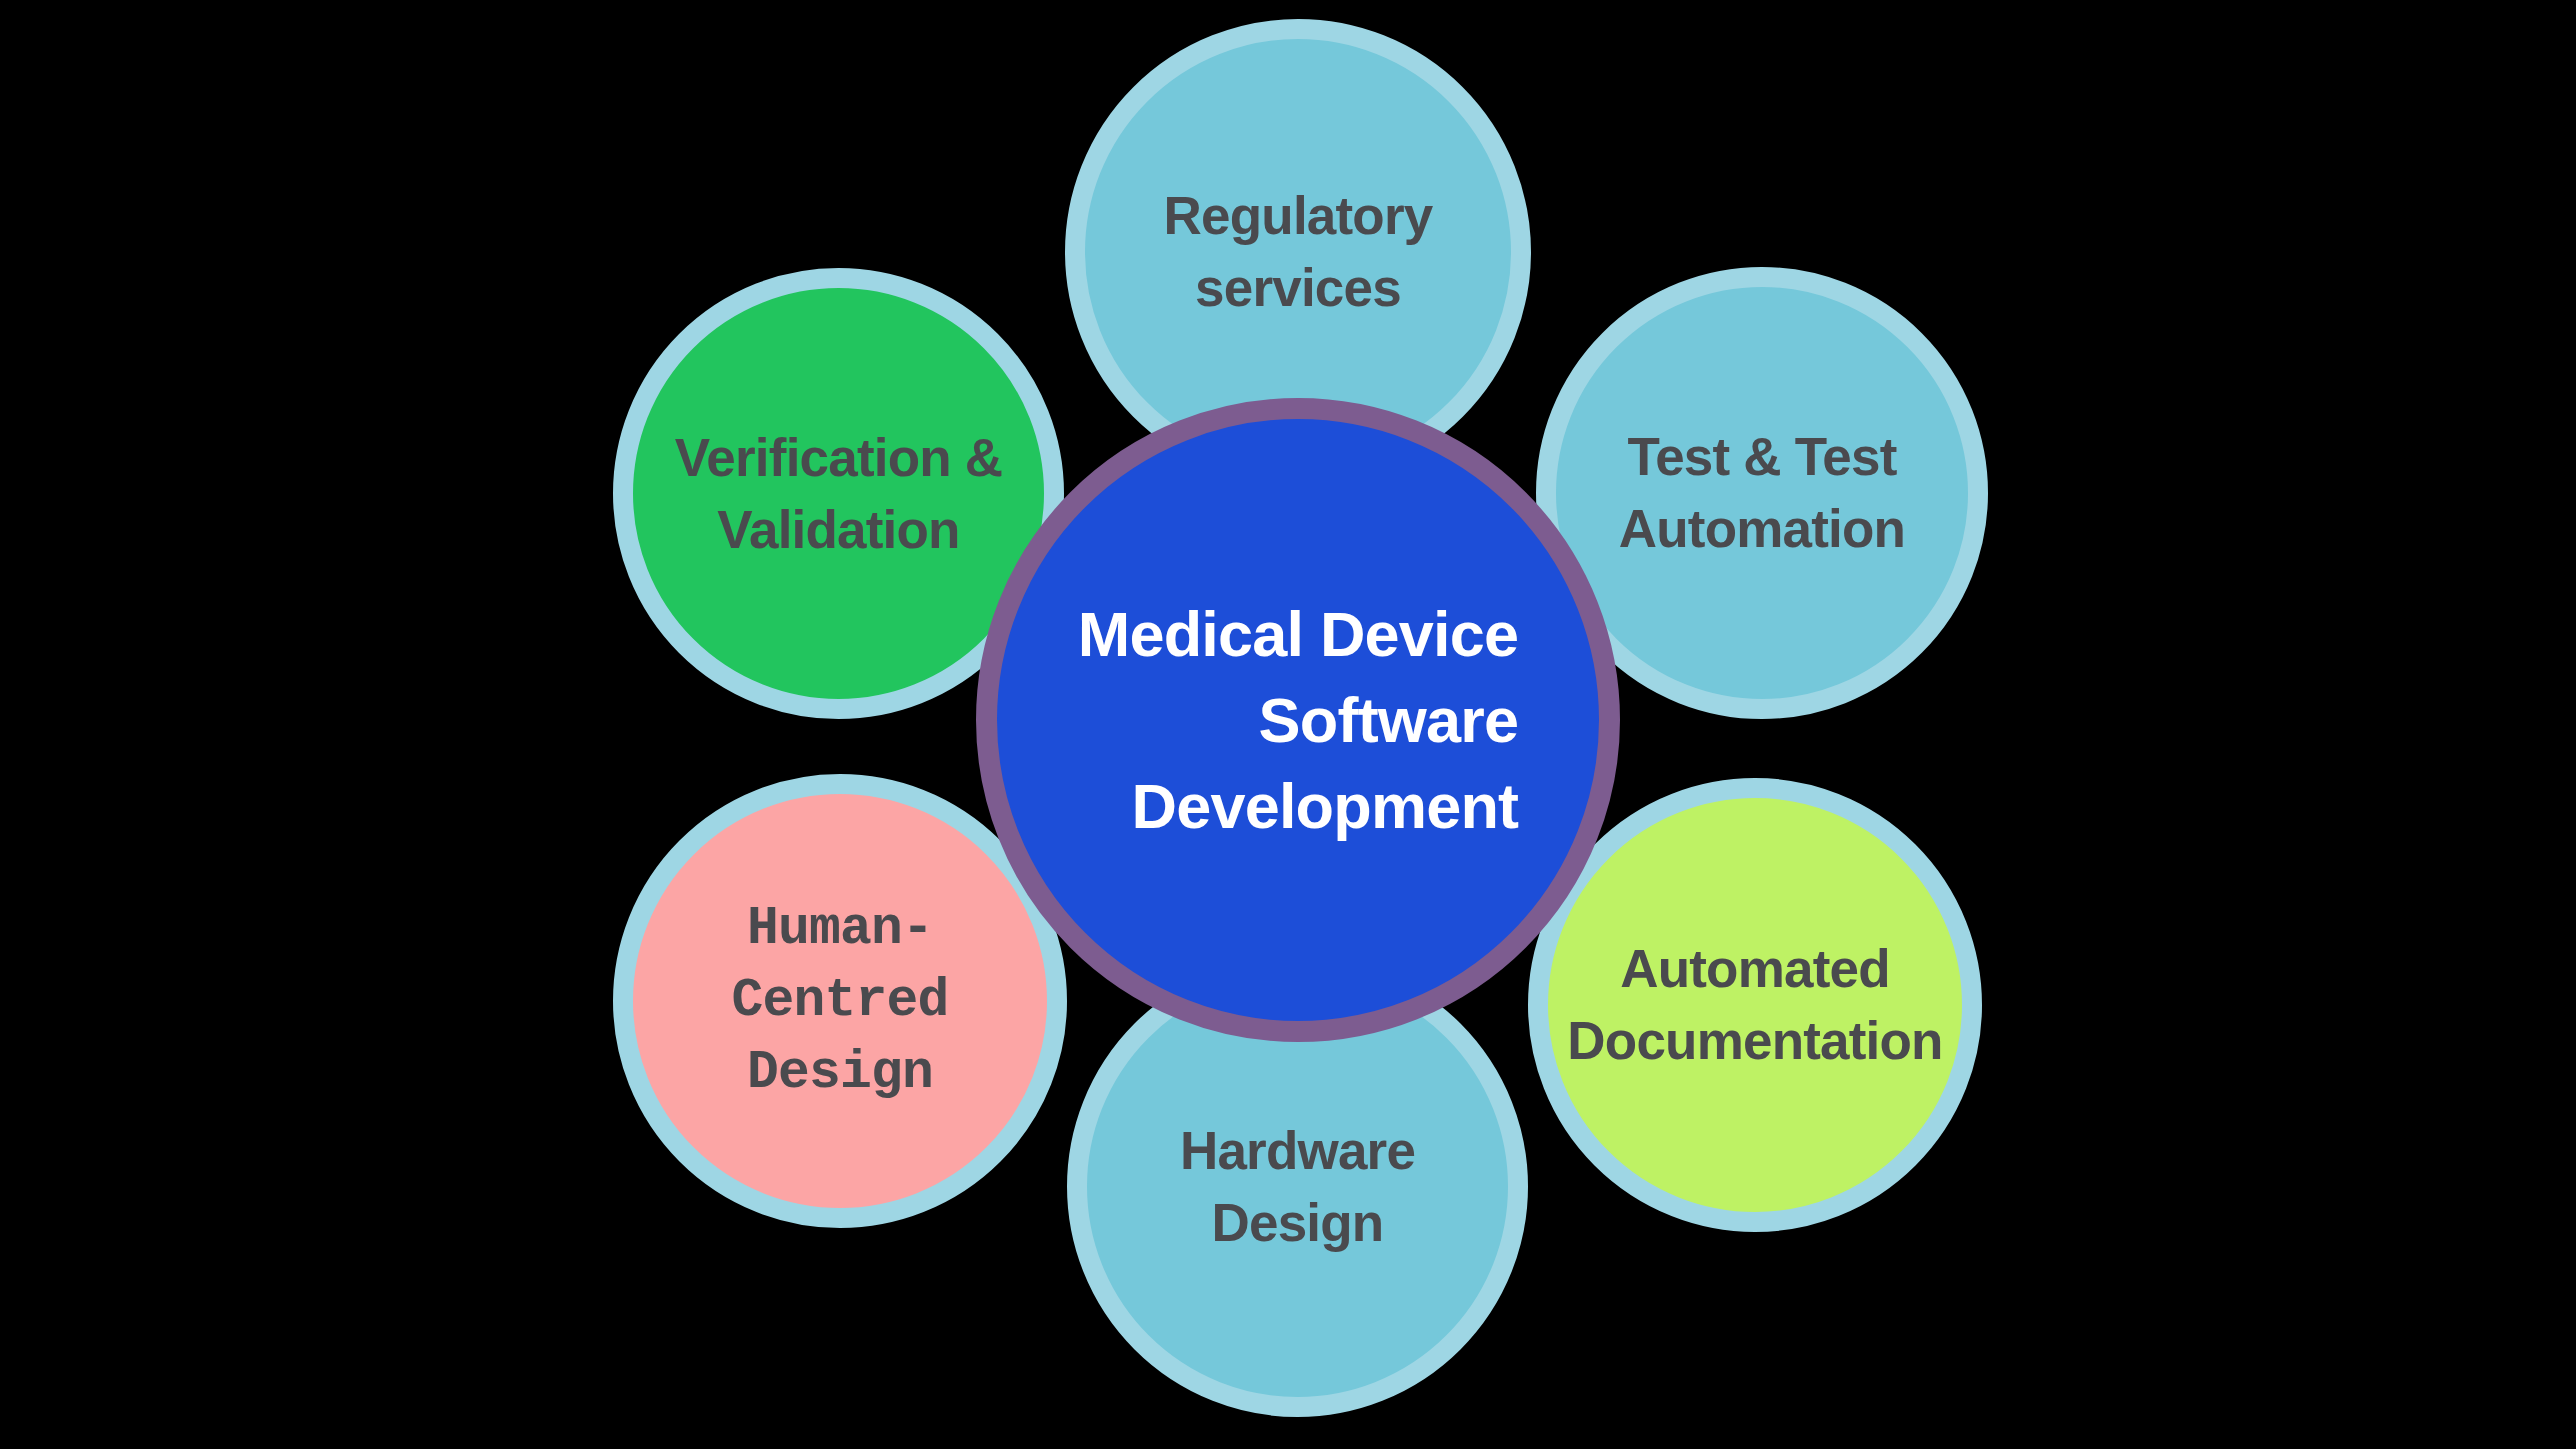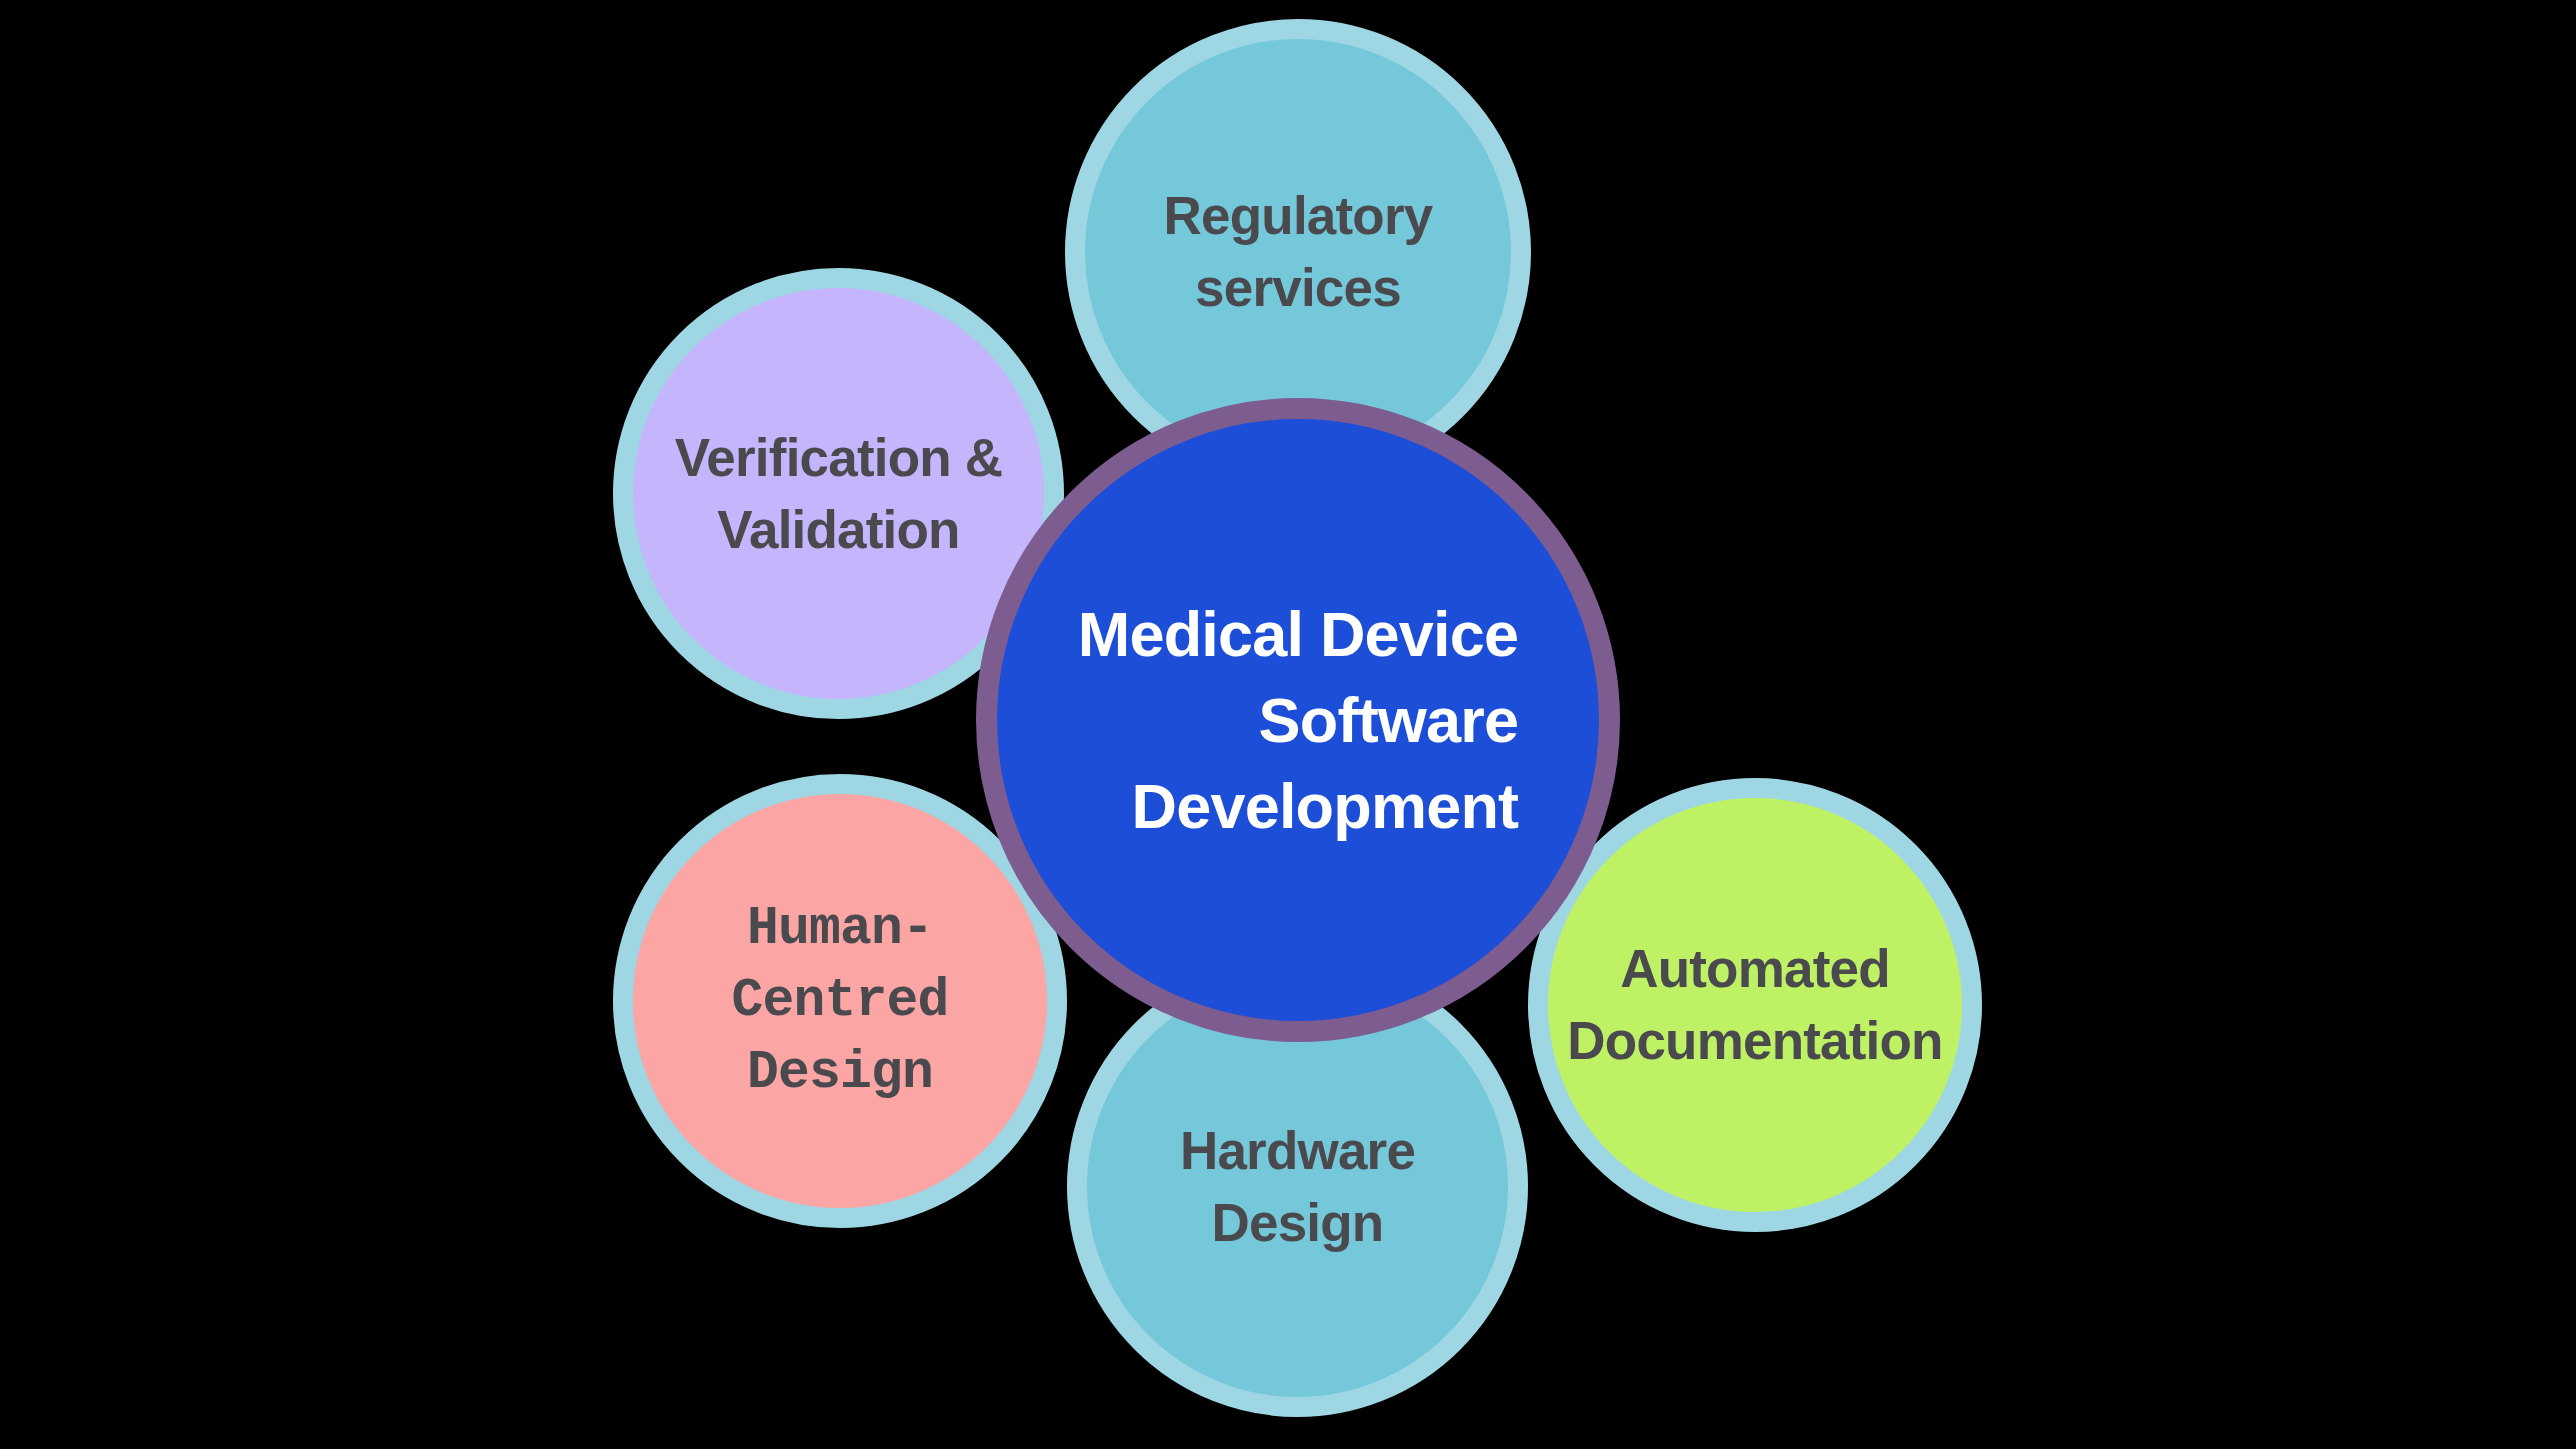--- a/index.html
+++ b/index.html
@@ -50,37 +50,41 @@
 </head>
 <body>
 
 <div class="canvas" style="background: rgb(0, 0, 0); border-radius: 21px;">
 
   <div class="circle satellite" style="left: 1065px; top: 19px; height: 466px; width: 466px; background: rgb(117, 200, 218); border-color: rgb(158, 214, 228); color: rgb(74, 74, 78);">
     <span class="label">Regulatory
 services</span>
   </div>
 
+  <div class="circle satellite" style="left: 1536px; top: 267px; height: 452px; width: 452px; background: rgb(117, 200, 218); border-color: rgb(158, 214, 228); color: rgb(74, 74, 78);">
+    <span class="label">Test &amp; Test
+Automation</span>
+  </div>
 
   <div class="circle satellite" style="left: 1528px; top: 778px; height: 454px; width: 454px; background: #bef264; border-color: rgb(158, 214, 228); color: rgb(74, 74, 78);">
     <span class="label">Automated
 Documentation</span>
   </div>
 
   <div class="circle satellite" style="left: 1067px; top: 956px; height: 461px; width: 461px; background: rgb(117, 200, 218); border-color: rgb(158, 214, 228); color: rgb(74, 74, 78); align-items: center;">
     <span class="label">Hardware
 Design</span>
   </div>
 
   <div class="circle satellite" style="left: 613px; top: 774px; height: 454px; width: 454px; background: #fca5a5; border-color: rgb(158, 214, 228); color: rgb(74, 74, 78); font-family: Liberation Mono, monospace;">
     <span class="label">Human-Centred
 Design</span>
   </div>
 
-  <div class="circle satellite" style="left: 613px; top: 268px; height: 451px; width: 451px; background: #c4b5fd; border-color: rgb(158, 214, 228); color: rgb(74, 74, 78);">
+  <div class="circle satellite" style="left: 613px; top: 268px; height: 451px; width: 451px; background: #22c55e; border-color: rgb(158, 214, 228); color: rgb(74, 74, 78);">
     <span class="label">Verification &amp;
 Validation</span>
   </div>
 
   <div class="circle hub" style="left: 976px; top: 398px; height: 644px; width: 644px; background: #1d4ed8; border-color: rgb(125, 92, 144); color: rgb(255, 255, 255); text-align: right;">
     <span class="label">Medical Device
 Software
 Development</span>
   </div>
 

